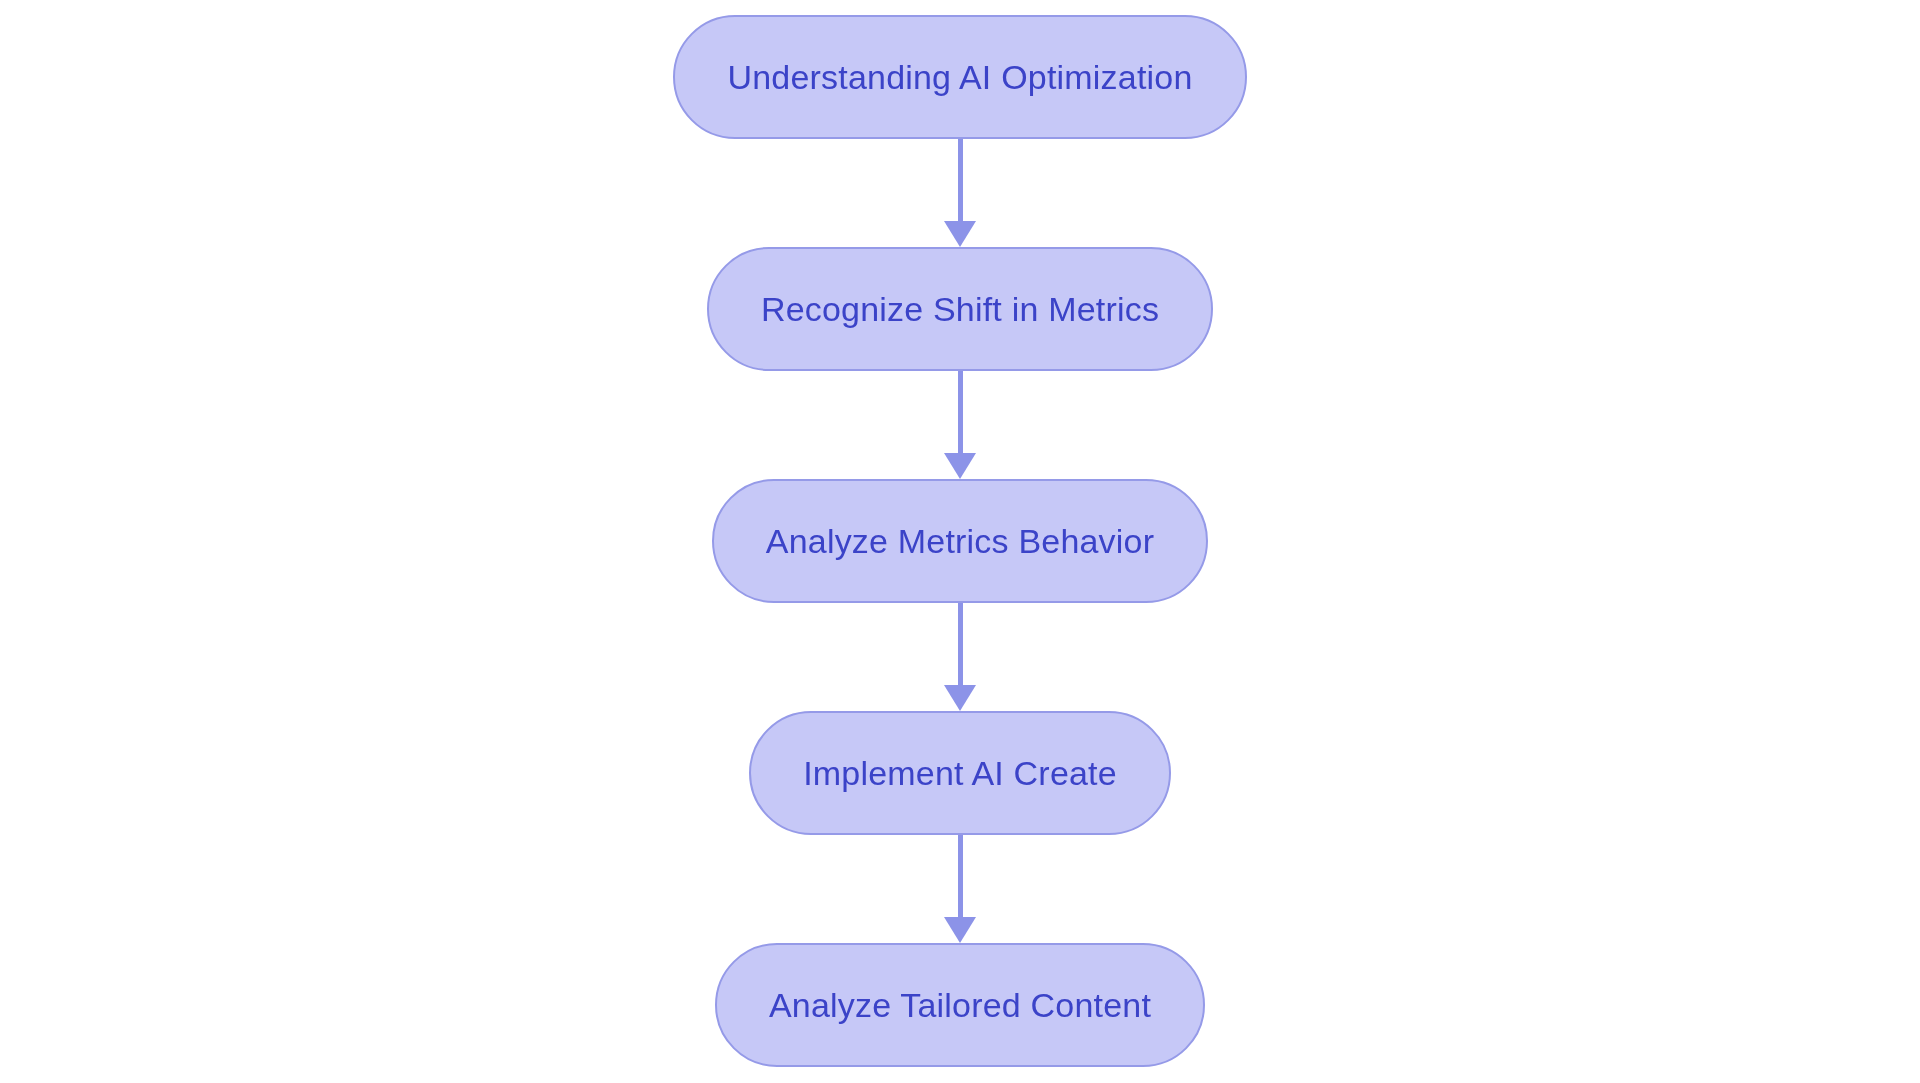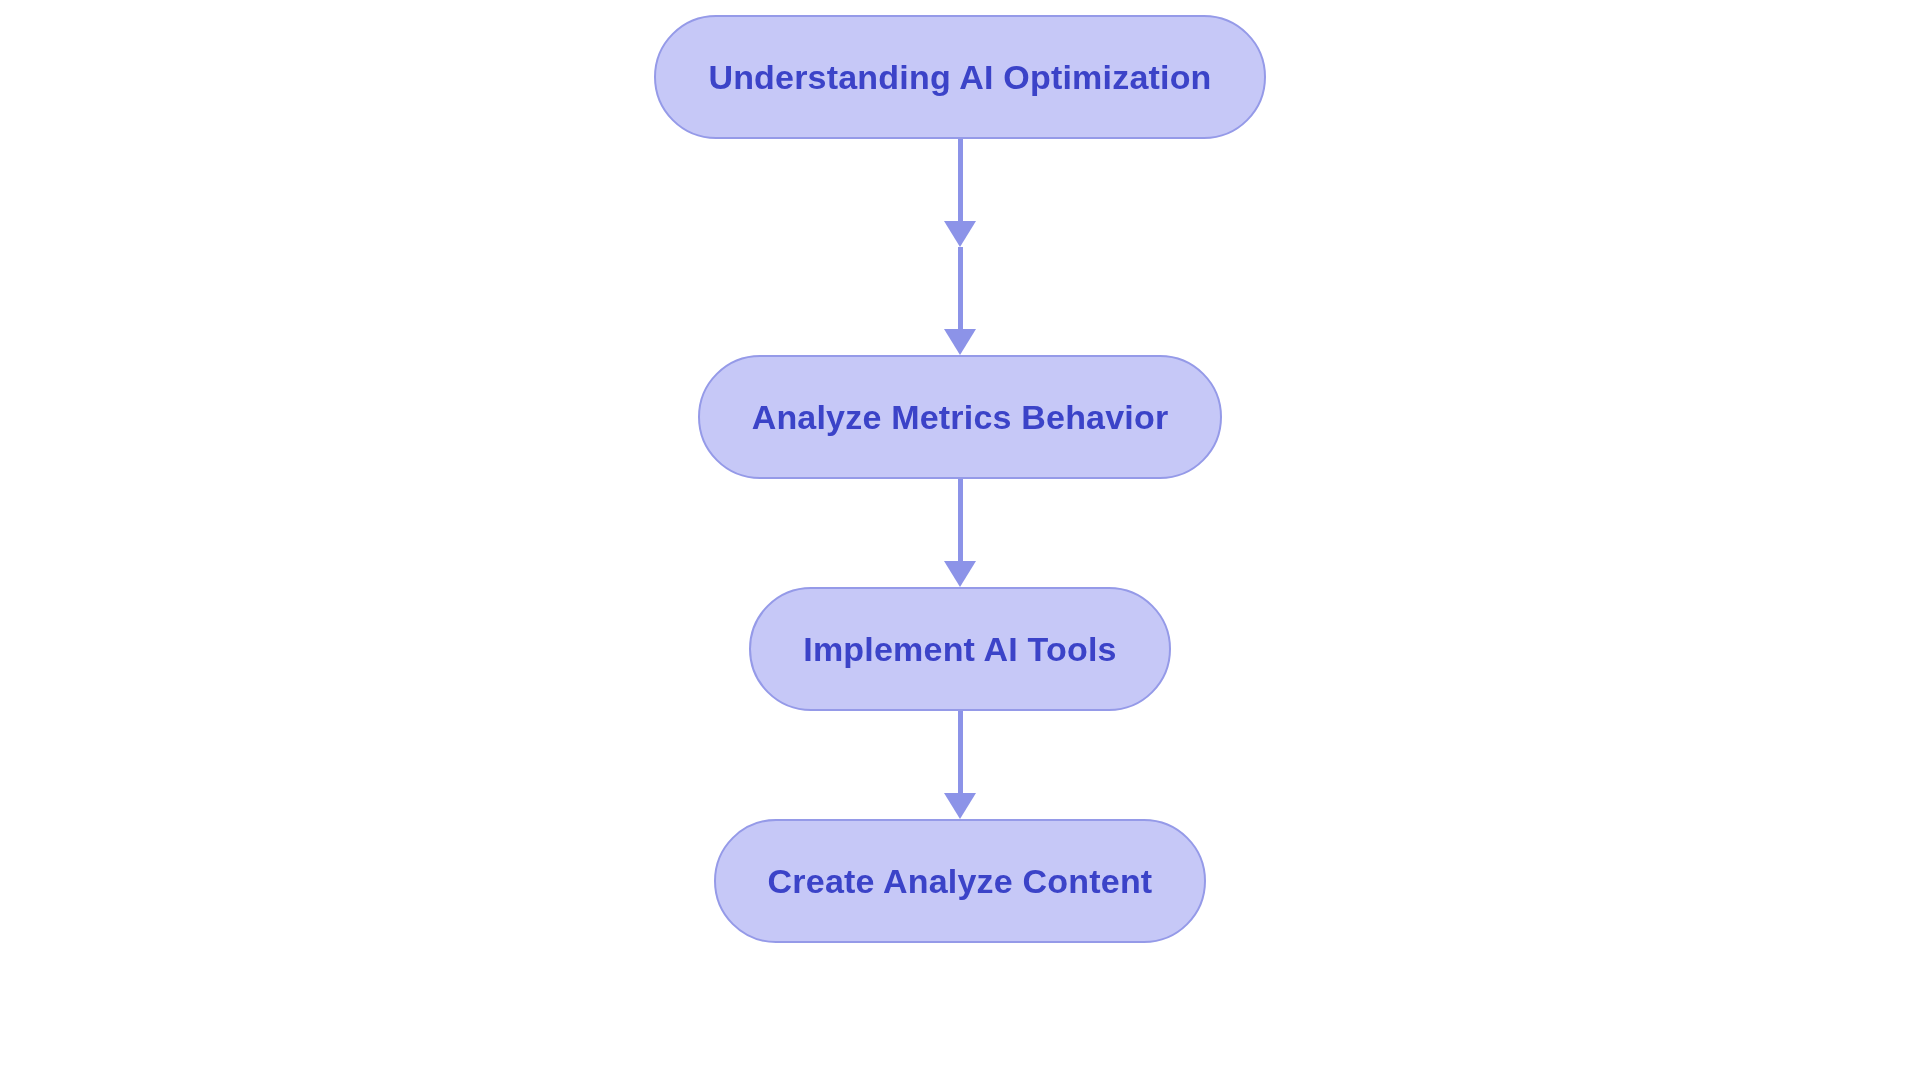--- a/index.html
+++ b/index.html
@@ -26,21 +26,21 @@
     display: flex;
     align-items: center;
     justify-content: center;
     padding: 0 52px;
     min-width: 340px;
     border-radius: 62px;
     border: 2px solid var(--node-border, #959ae8);
     background: var(--node-fill, #c6c8f7);
     color: var(--text-color, #3b43c8);
     font-size: 34px;
-    font-weight: 700;
+    font-weight: 400;
     letter-spacing: 0.2px;
     white-space: nowrap;
     flex: 0 0 auto;
   }
   .flow-arrow {
     height: 108px;
     width: 34px;
     display: flex;
     flex-direction: column;
     align-items: center;
@@ -61,28 +61,29 @@
 </style>
 </head>
 <body style="background: rgb(255, 255, 255);">
 
 <div class="canvas" id="flow-root">
     <div class="flow-node">Understanding AI Optimization</div>
     <div class="flow-arrow">
       <div class="shaft"></div>
       <div class="head"></div>
     </div>
+    <div class="flow-node">Recognize Shift in Metrics</div>
     <div class="flow-arrow">
       <div class="shaft"></div>
       <div class="head"></div>
     </div>
     <div class="flow-node">Analyze Metrics Behavior</div>
     <div class="flow-arrow">
       <div class="shaft"></div>
       <div class="head"></div>
     </div>
-    <div class="flow-node">Implement AI Tools</div>
+    <div class="flow-node">Implement AI Create</div>
     <div class="flow-arrow">
       <div class="shaft"></div>
       <div class="head"></div>
     </div>
-    <div class="flow-node">Create Analyze Content</div>
+    <div class="flow-node">Analyze Tailored Content</div>
   </div>
 
 </body></html>

